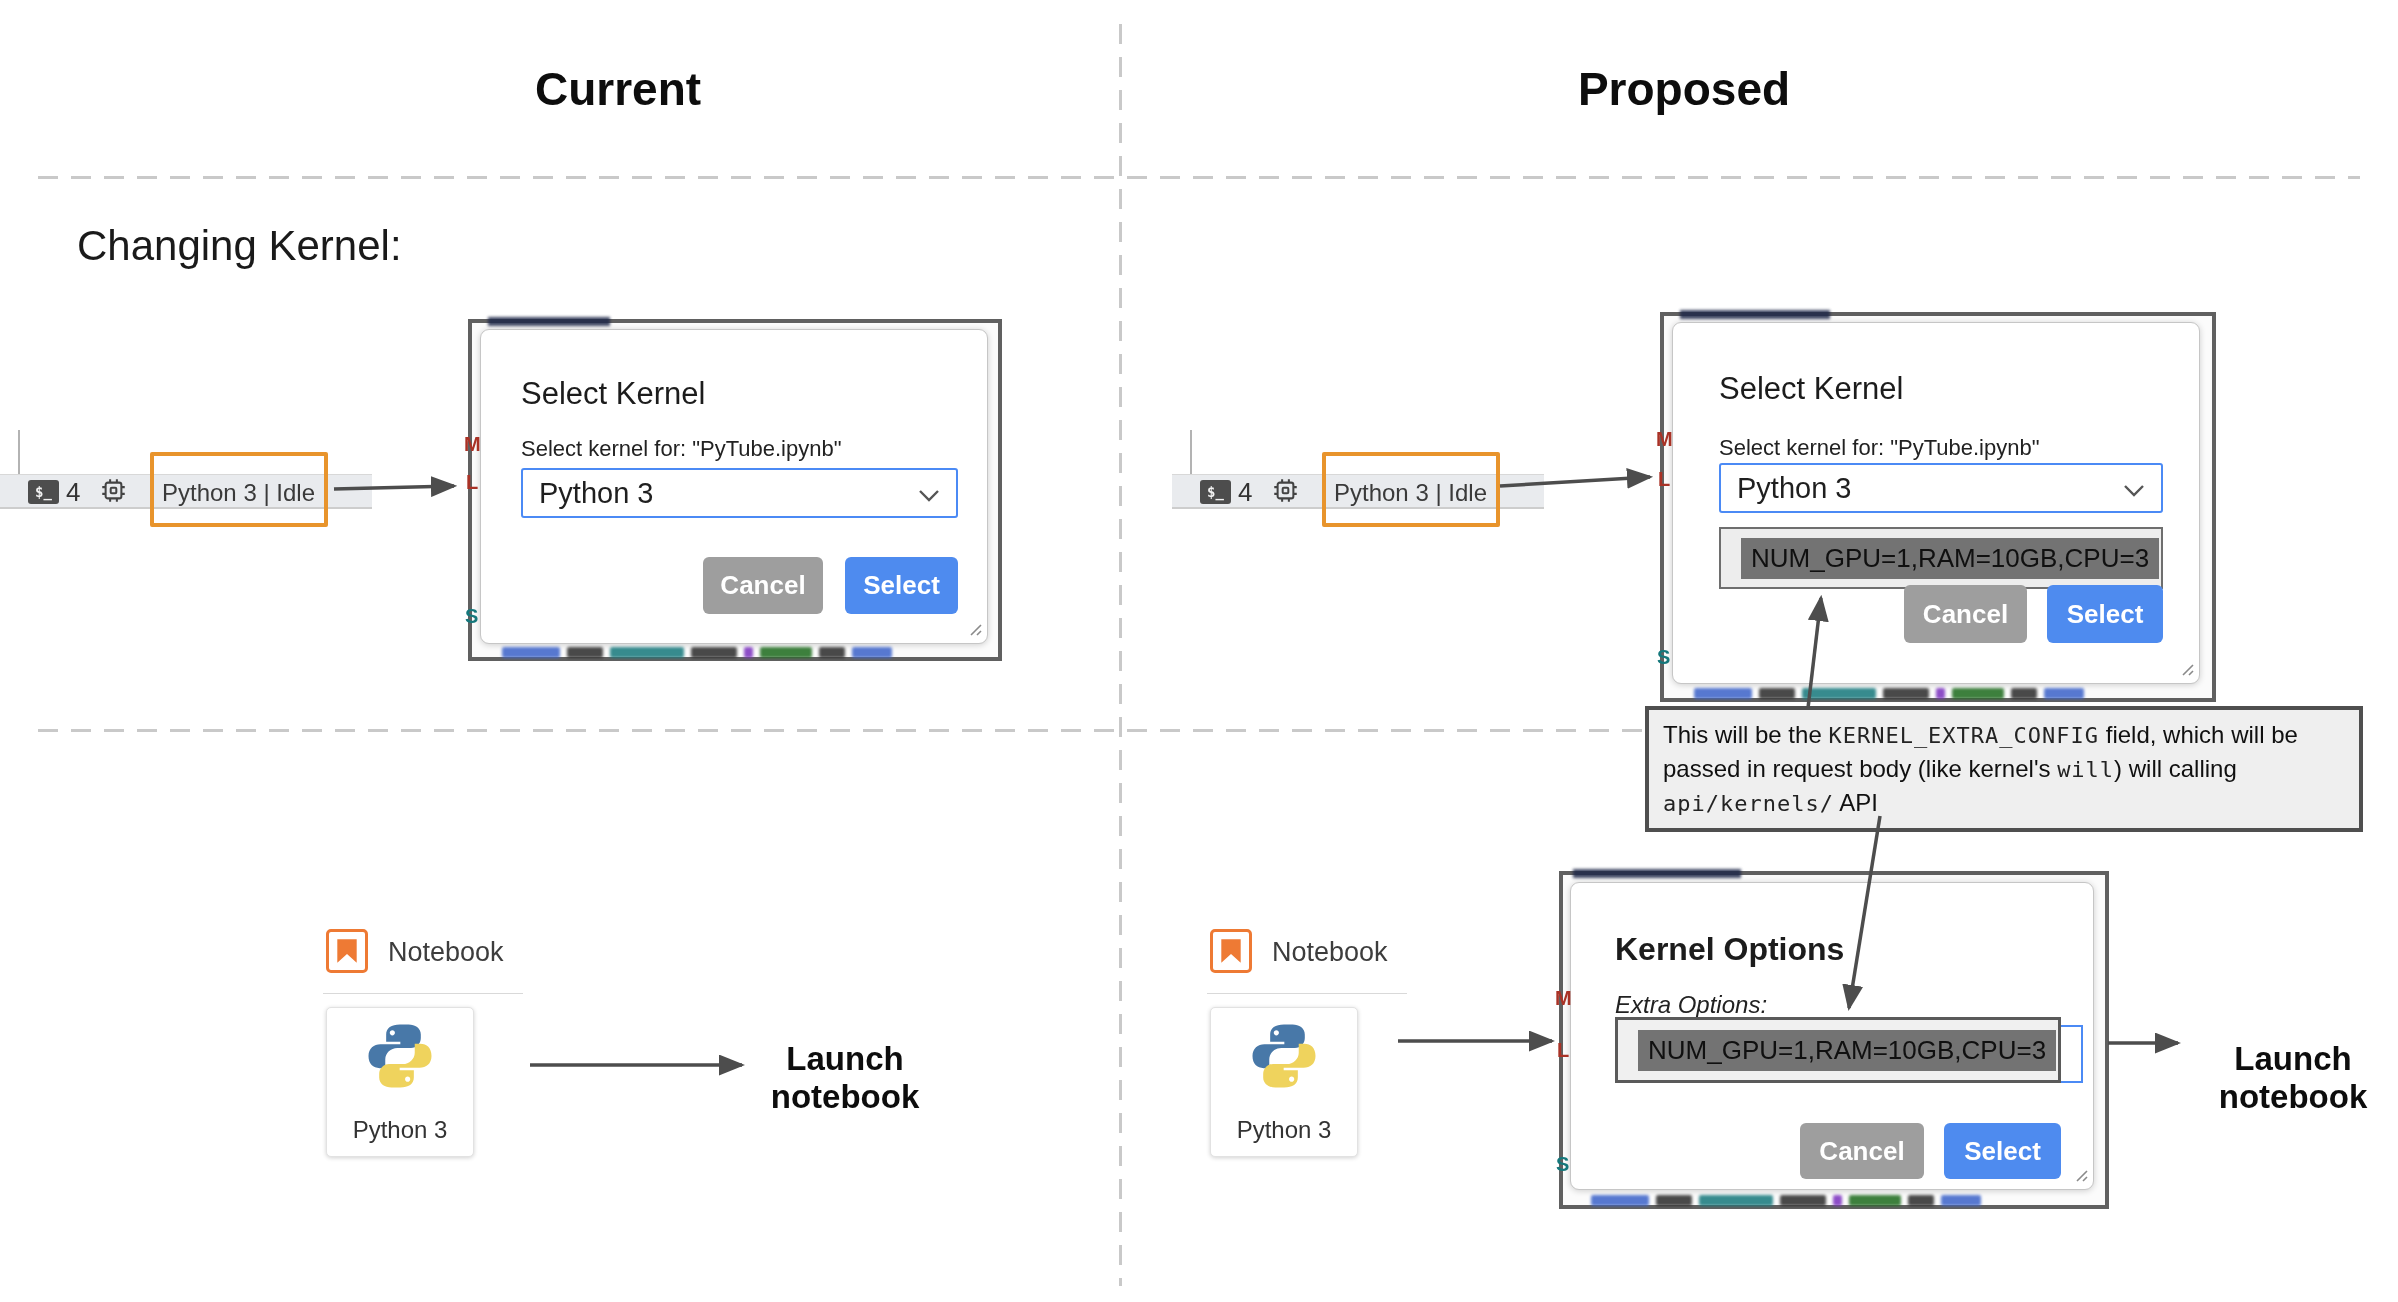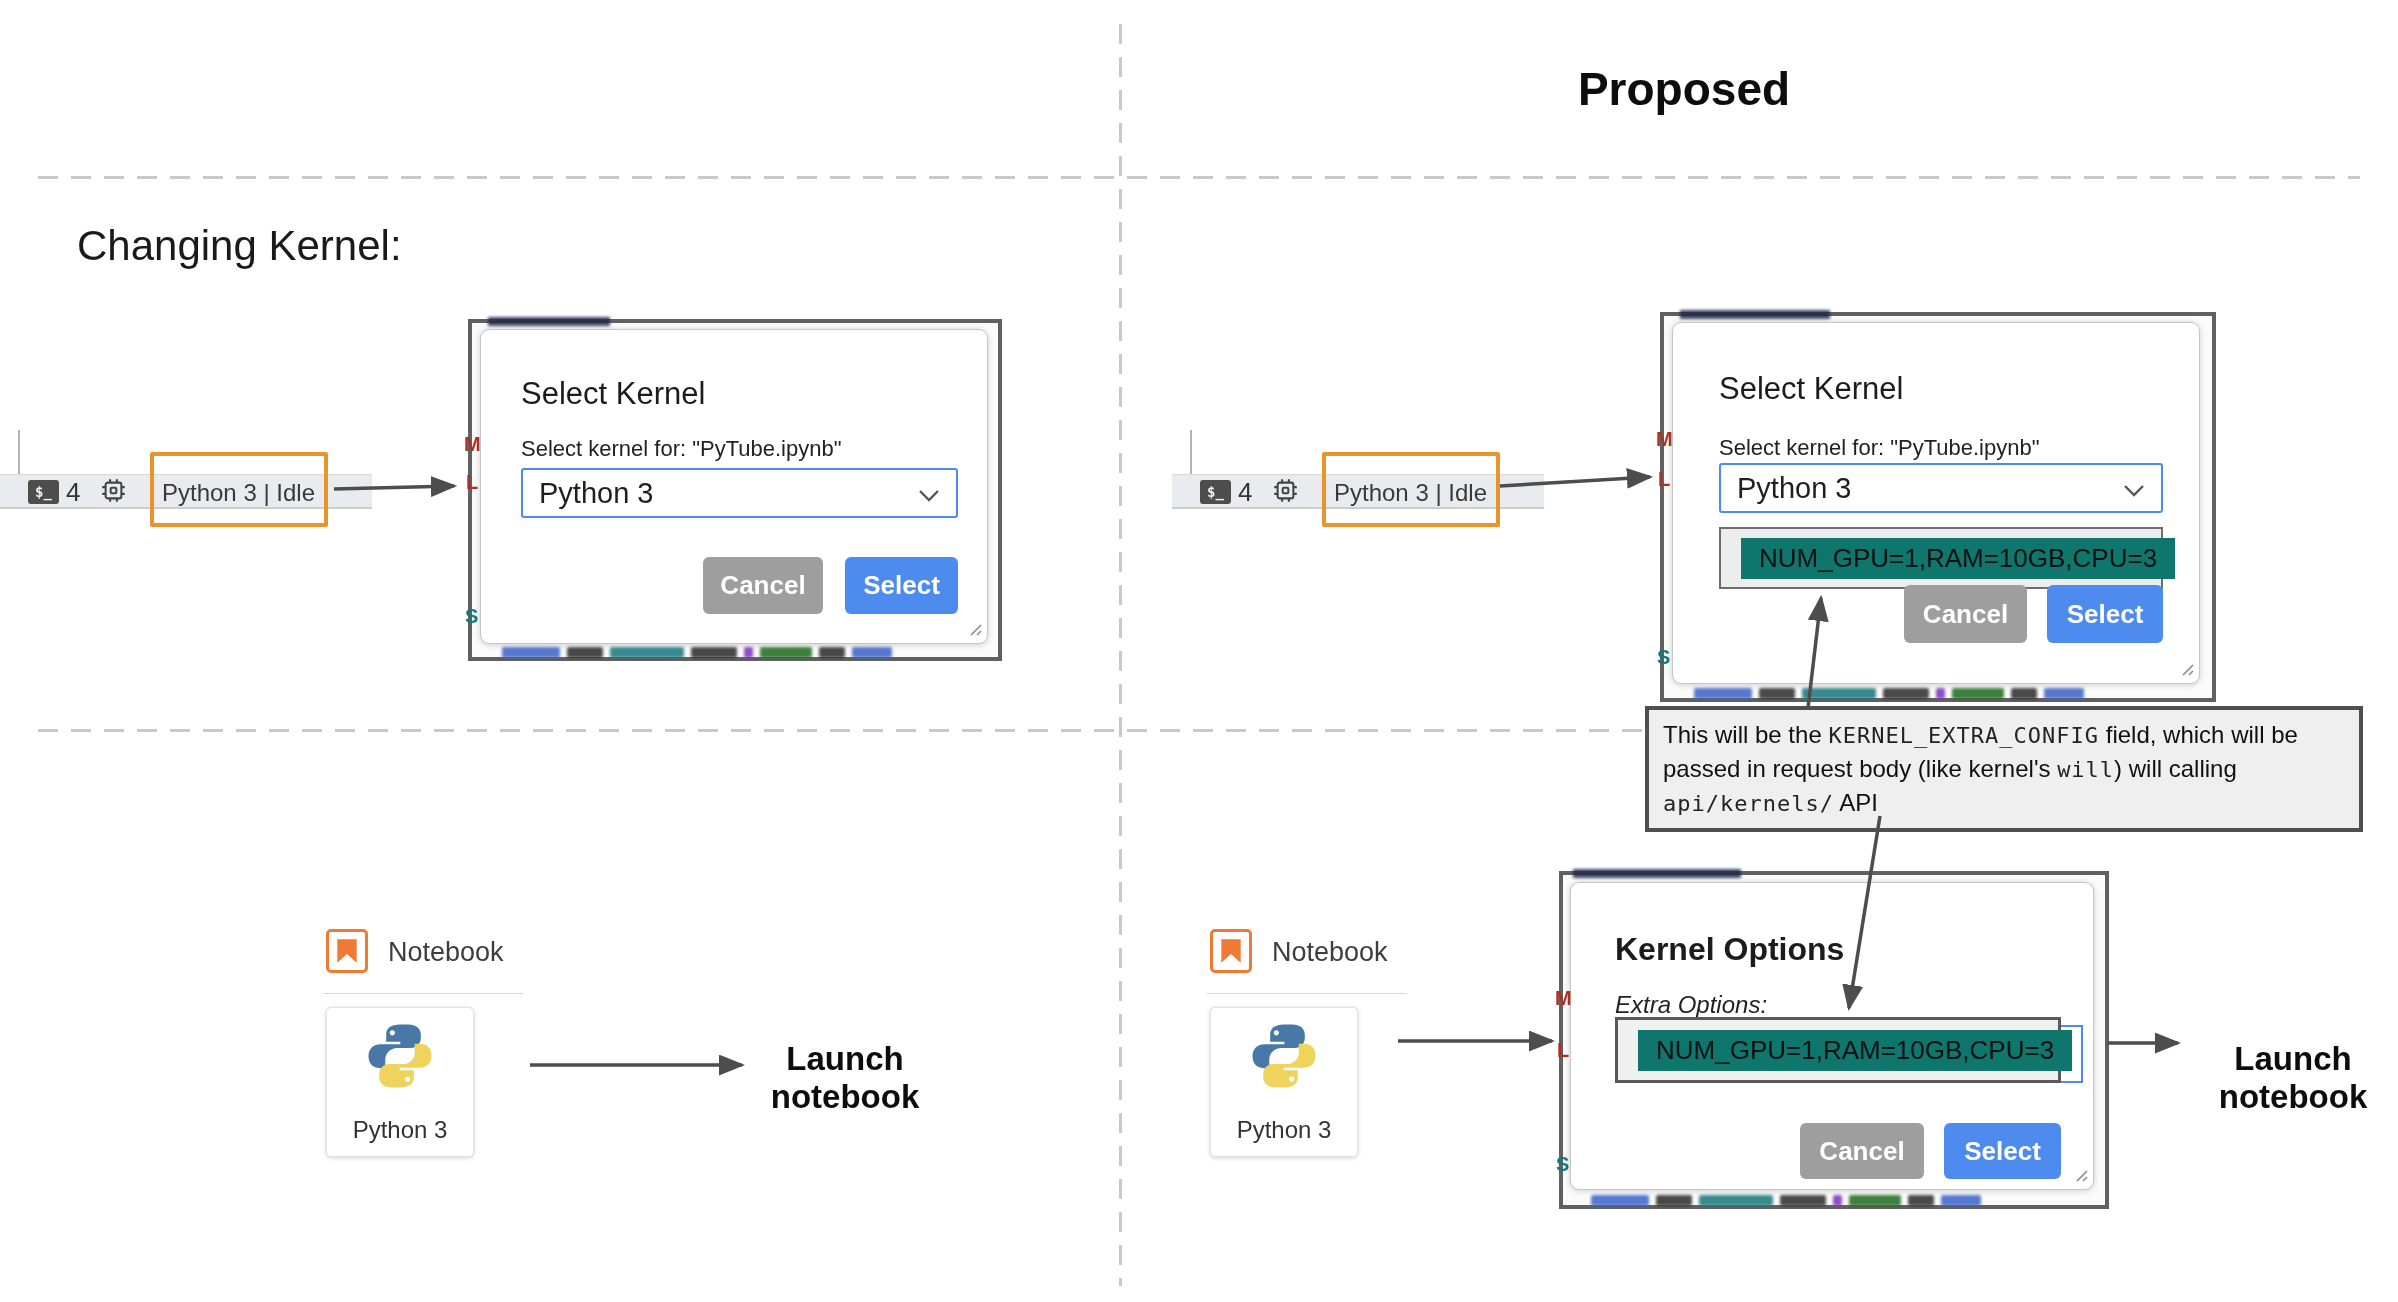--- a/index.html
+++ b/index.html
@@ -33,21 +33,21 @@
   .shot { position:absolute; background:#fbfbfb; border:4px solid #606060; z-index:2; }
   .modal { position:absolute; background:#fff; border:1px solid #c6c6c6; border-radius:9px;
     box-shadow:0 1px 6px rgba(0,0,0,.18); }
   .dlg-title { position:absolute; font-size:31px; color:#1c1c1c; }
   .dlg-title.bold { font-weight:bold; font-size:32px; }
   .dlg-label { position:absolute; font-size:22px; color:#222; }
   .kernel-select { position:absolute; height:50px; border:2px solid #4b8af5; border-radius:3px; background:#fff;
     display:flex; align-items:center; justify-content:space-between; padding:0 16px; font-size:29px; color:#1f1f1f; }
   .extra-field { position:absolute; background:#ededed; border:2px solid #6e6e6e; display:flex; align-items:center; padding-left:20px; }
   .extra-field.ko { border:3px solid #5a5a5a; background:#f0f0f0; }
-  .hl-yellow { background:#0f766e; padding:5px 18px; font-size:26px; color:#101010; white-space:nowrap; }
+  .hl-yellow { background:#737373; padding:5px 10px; font-size:26px; color:#101010; white-space:nowrap; }
   .btn { position:absolute; border:none; border-radius:6px; color:#fff; font-weight:bold; font-size:26px;
     font-family:"Liberation Sans",sans-serif; display:flex; align-items:center; justify-content:center; cursor:pointer; }
   .btn.gray { background:#9e9e9e; }
   .btn.blue { background:#4e8bef; }
   .blue-sliver { position:absolute; border:2px solid #4b8af5; background:#fff; }
   
   .art-top { position:absolute; height:9px; background:#20294a; filter:blur(1.6px); opacity:.85; z-index:3; }
   .code-art { position:absolute; display:flex; gap:7px; align-items:center; filter:blur(1.6px); opacity:.85; }
   .code-art span { height:11px; border-radius:2px; display:inline-block; }
   .edge-mark { position:absolute; font-weight:bold; font-size:20px; color:#a93226; filter:blur(.7px); z-index:4; }
@@ -74,20 +74,21 @@
 </style>
 </head>
 <body>
 
 <div id="canvas">
 
   <div class="dash-h" style="left:38px; top:176px; width:2322px;"></div>
   <div class="dash-h" style="left:38px; top:729px; width:1608px;"></div>
   <div class="dash-v" style="left:1119px; top:24px; height:1262px;"></div>
 
+  <div class="col-title" style="left:318px; top:62px;">Current</div>
   <div class="col-title" style="left:1384px; top:62px;">Proposed</div>
 
   <div class="section-label" style="left:77px; top:222px;">Changing Kernel:</div>
 
   <div class="toolbar" style="left:0; top:430px;">
     <div class="tb-corner-line"></div>
     <div class="tb-bar">
       <div class="tb-terminal">$_</div>
       <div class="tb-count">4</div>
       <div class="tb-chip">

